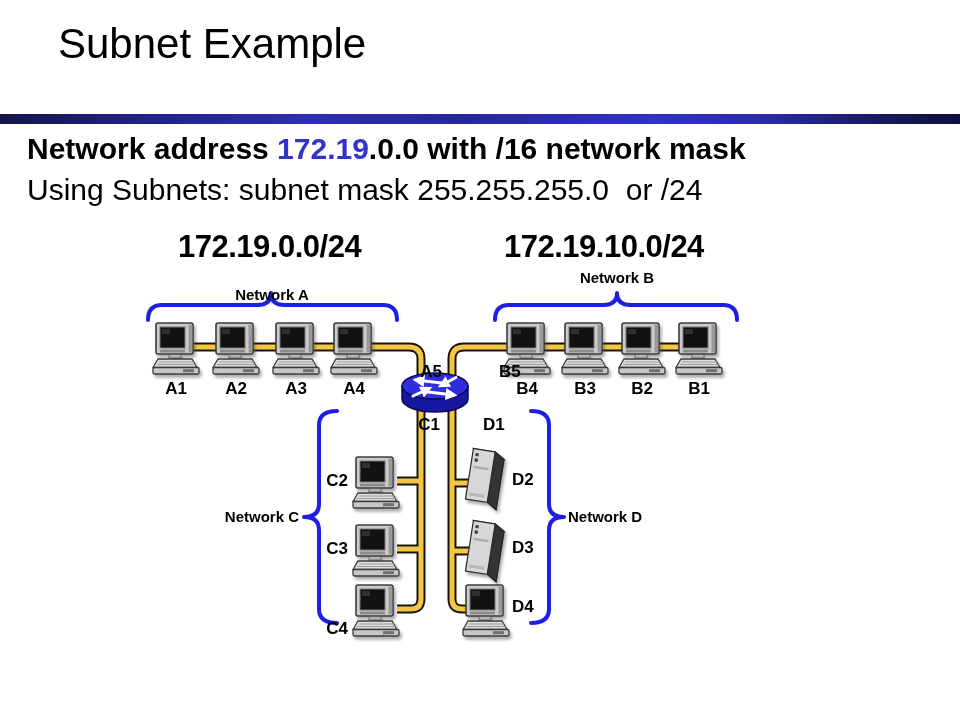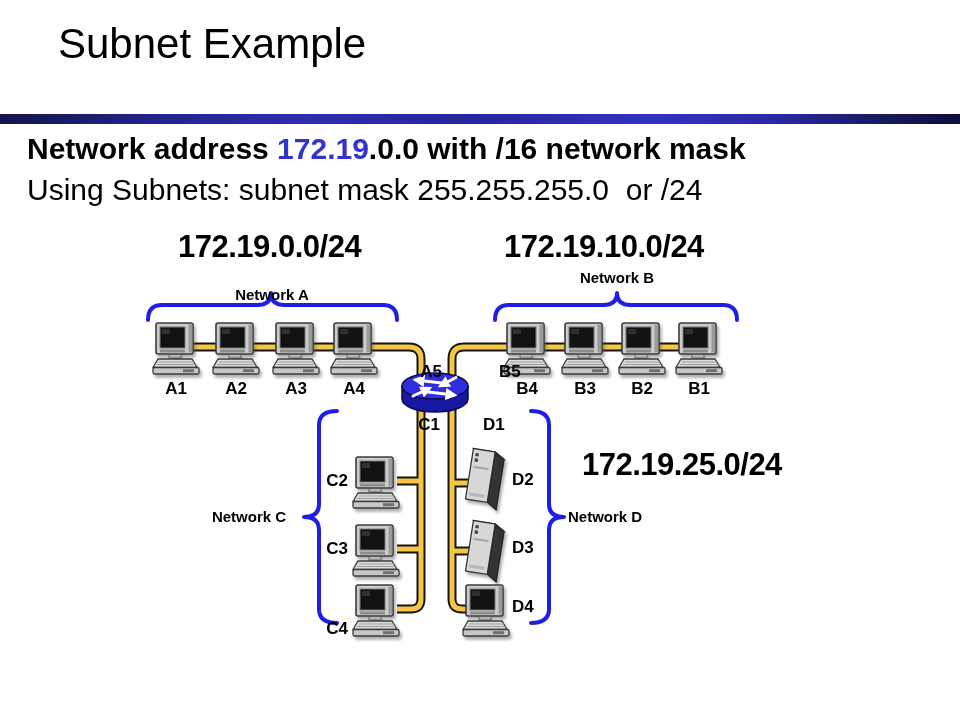--- a/index.html
+++ b/index.html
@@ -131,25 +131,24 @@
       <line x1="456" y1="377.5" x2="441" y2="385.5" marker-end="url(#ah)"></line>
       <line x1="413" y1="396" x2="429" y2="388.5" marker-end="url(#ah)"></line>
     </g>
   </g>
 </svg>
 
 <div class="abs labels">
 
   <div class="cidr" style="left:178px;top:229px;">172.19.0.0/24</div>
   <div class="cidr" style="left:504px;top:229px;">172.19.10.0/24</div>
-  <div class="cidr" style="left:582px;top:447px;">172.19.25.0/24</div>
 
   <div class="netname ctr" style="left:222px;top:286px;width:100px;">Network A</div>
   <div class="netname ctr" style="left:567px;top:269px;width:100px;">Network B</div>
-  <div class="netname rgt" style="left:199px;top:508px;width:100px;text-align:center;">Network C</div>
+  <div class="netname rgt" style="left:199px;top:508px;width:100px;">Network C</div>
   <div class="netname lft" style="left:568px;top:508px;width:110px;">Network D</div>
 
   <div class="portlabel rgt" style="left:380px;top:362px;">A5</div>
   <div class="portlabel lft" style="left:459px;top:362px;margin-left:16px;">B5</div>
   <div class="portlabel rgt" style="left:378px;top:415px;">C1</div>
   <div class="portlabel lft" style="left:459px;top:415px;">D1</div>
 
   <div class="hostlabel ctr" style="left:154px;top:379px;">A1</div>
   <div class="hostlabel ctr" style="left:214px;top:379px;">A2</div>
   <div class="hostlabel ctr" style="left:274px;top:379px;">A3</div>

